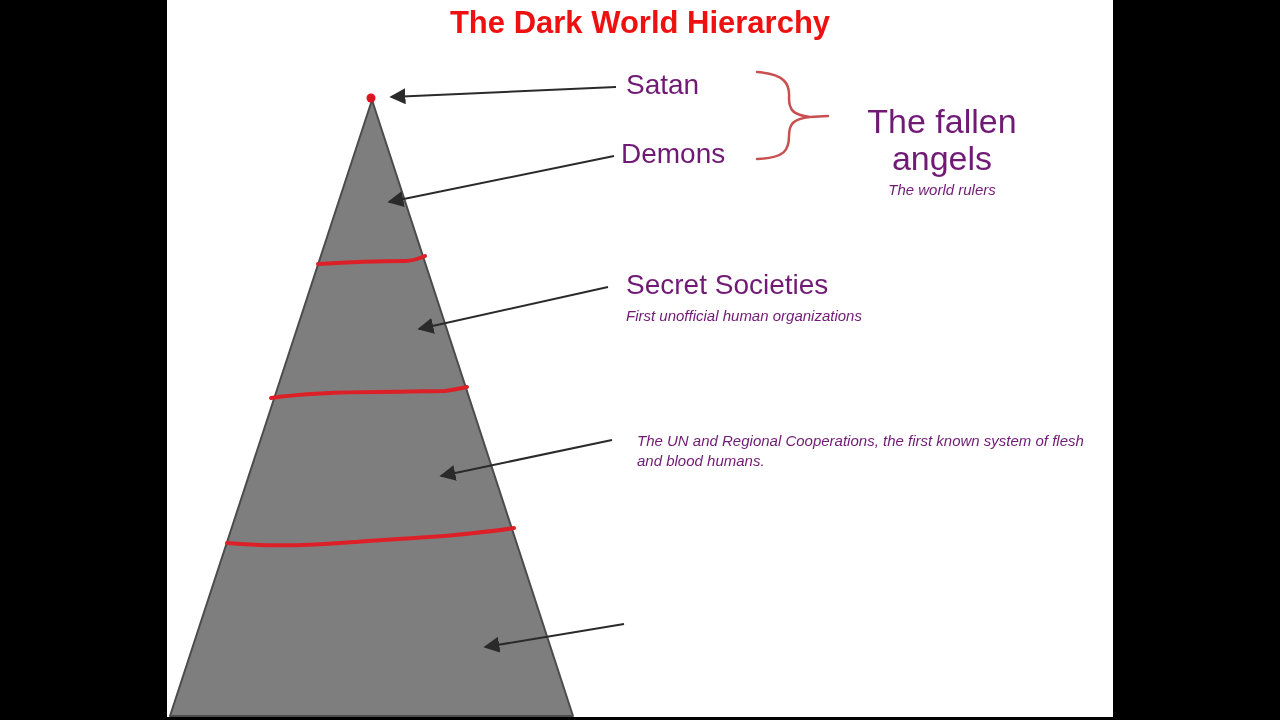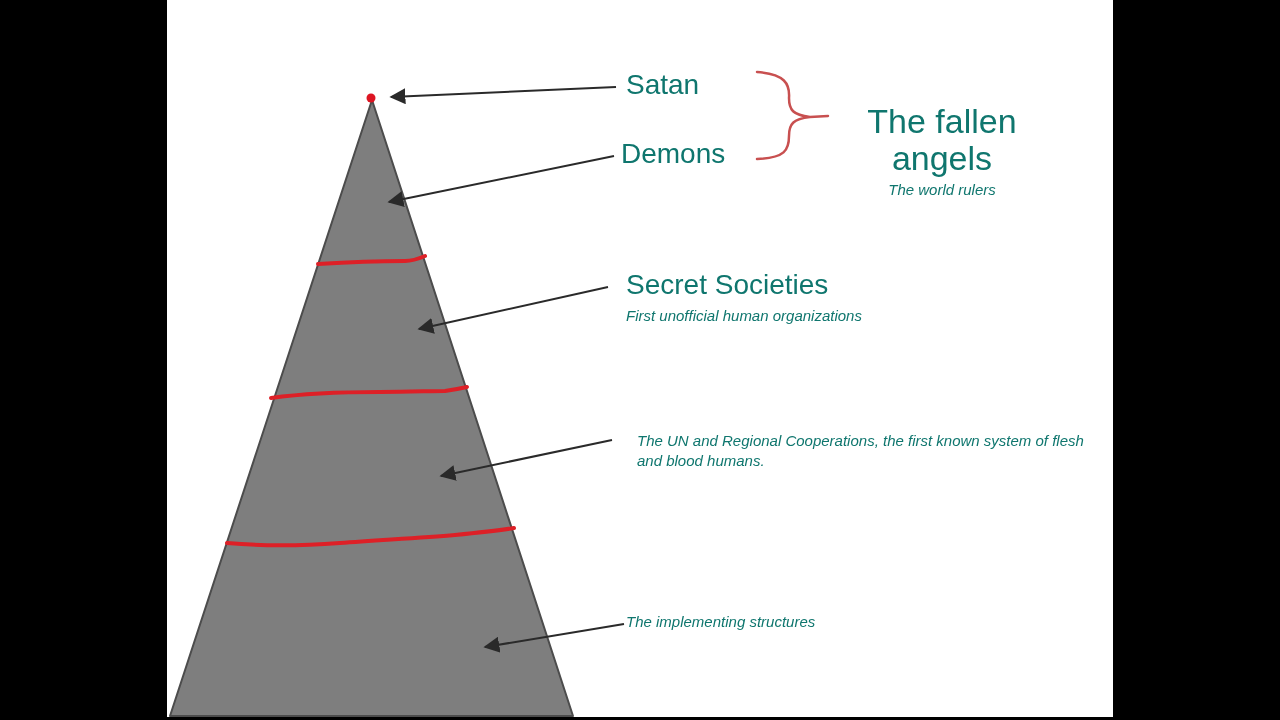--- a/index.html
+++ b/index.html
@@ -8,39 +8,40 @@
     font-family:"Liberation Sans", sans-serif;overflow:hidden;
   }
   .canvas{
     position:absolute;left:167px;top:0;width:946px;height:717px;background:#ffffff;
   }
   .title{
     position:absolute;left:0;top:5px;width:100%;text-align:center;
     font-size:31px;font-weight:bold;color:#ee1111;letter-spacing:0px;
   }
   svg.graphic{position:absolute;left:0;top:0;width:946px;height:717px;}
-  .lbl{position:absolute;color:#0f766e;}
+  .lbl{position:absolute;color:#701a75;}
   .lbl .name{font-size:28px;line-height:1.1;}
   .lbl .desc{font-size:15px;font-style:italic;margin-top:5px;line-height:1.3;}
   .lbl-satan{left:459px;top:70px;}
   .lbl-demons{left:454px;top:139px;}
   .lbl-secret{left:459px;top:270px;}
   .lbl-intl{left:459px;top:426px;}
   .lbl-intl .desc{width:452px;margin-left:11px;}
   .lbl-world{left:459px;top:607px;}
   .lbl-group{left:663px;top:103px;width:224px;text-align:center;}
   .lbl-group .name{font-size:34px;}
   .lbl-group .desc{margin-top:2px;}
 </style>
 </head>
 <body>
 
 <div class="stage">
   <div class="canvas">
 
+    <div class="title">The Dark World Hierarchy</div>
 
     <svg class="graphic" viewBox="0 0 946 717">
       <defs>
         <marker id="ah" viewBox="0 0 10 10" refX="9" refY="5" markerWidth="8" markerHeight="8" orient="auto-start-reverse">
           <path d="M0,0 L10,5 L0,10 z" fill="#2a2a2a"></path>
         </marker>
       </defs>
 
       <polygon points="205,100 3,716 406,716" stroke="#4c4c4c" stroke-width="2" stroke-linejoin="round" fill="#7e7e7e"></polygon>
 
@@ -75,17 +76,16 @@
     <div class="lbl lbl-secret">
       <div class="name">Secret Societies</div>
       <div class="desc">First unofficial human organizations</div>
     </div>
 
     <div class="lbl lbl-intl">
       <div class="desc">The UN and Regional Cooperations, the first known system of flesh and blood humans.</div>
     </div>
 
     <div class="lbl lbl-world">
-      <div class="desc">The implementing structures</div>
     </div>
 
   </div>
 </div>
 
 </body></html>

